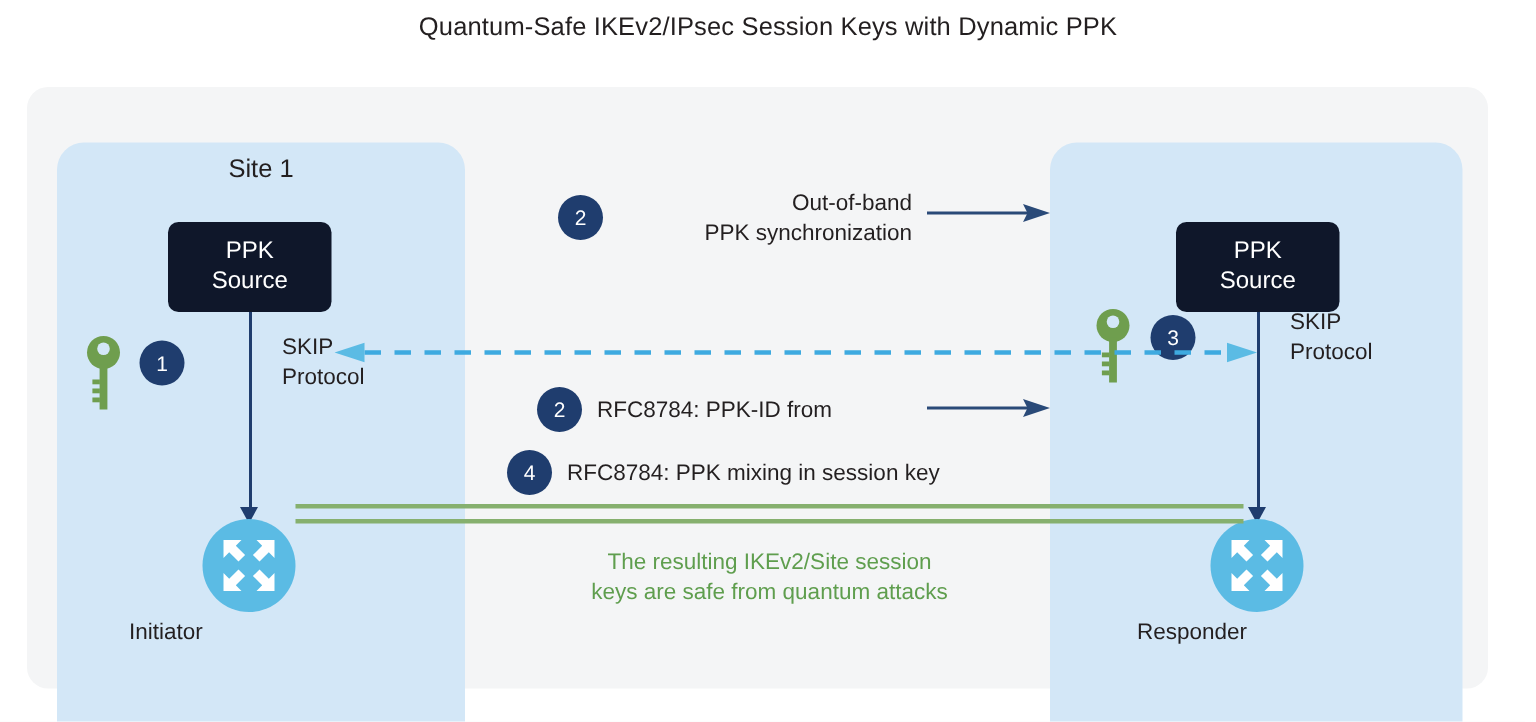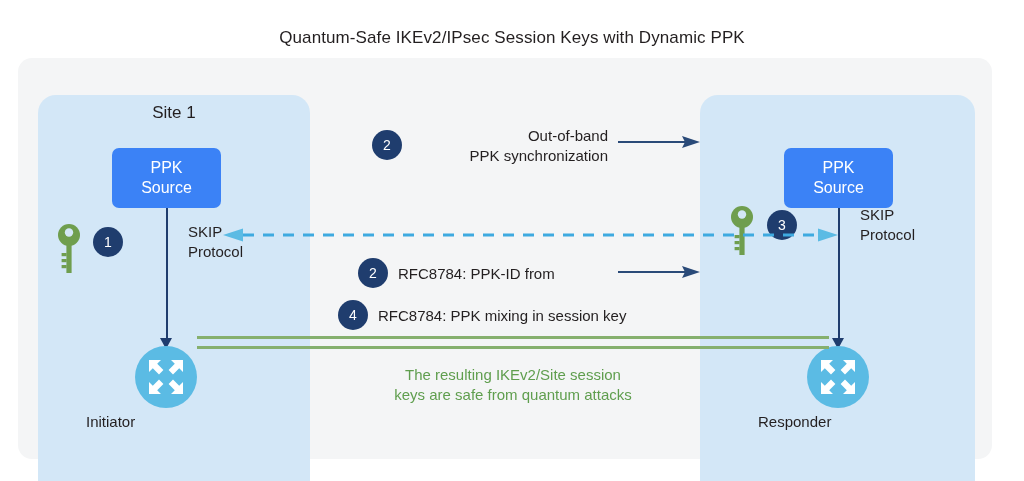--- a/index.html
+++ b/index.html
@@ -1,31 +1,31 @@
 <!DOCTYPE html>
 <html><head>
 <meta charset="utf-8">
 <style>
   html,body{margin:0;padding:0;background:#ffffff;}
   body{width:1024px;height:481px;position:relative;overflow:hidden;
        font-family:"Liberation Sans","DejaVu Sans",sans-serif;color:#231f20;}
 
-  .title{position:absolute;left:0;top:28px;width:1024px;text-align:center;
+  .title{position:absolute;left:0;top:8px;width:1024px;text-align:center;
          font-size:17px;color:#231f20;letter-spacing:.1px;}
 
   .outer{position:absolute;left:18px;top:58px;width:974px;height:401px;
          background:#f4f5f6;border-radius:14px;}
 
   .site{position:absolute;top:37px;height:420px;background:#d3e7f7;border-radius:18px;}
   .site-left{left:20px;width:272px;}
   .site-right{left:682px;width:275px;}
 
   .site-title{position:absolute;top:8px;width:100%;text-align:center;font-size:17px;color:#231f20;}
 
-  .ppk{position:absolute;width:109px;height:60px;background:#3b82f6;border-radius:7px;
+  .ppk{position:absolute;width:109px;height:60px;background:#0f172a;border-radius:7px;
        color:#fff;font-size:16px;line-height:1.22;display:flex;flex-direction:column;
        align-items:center;justify-content:center;text-align:center;}
 
   .stem{position:absolute;width:2px;background:#1f3d6e;}
   .stem-head{position:absolute;width:0;height:0;border-left:6px solid transparent;
              border-right:6px solid transparent;border-top:11px solid #1f3d6e;}
 
   .node{position:absolute;width:62px;height:62px;border-radius:50%;background:#5bbbe4;}
   .node svg{position:absolute;left:13px;top:13px;}
   .node-label{position:absolute;width:160px;font-size:15px;color:#231f20;}

